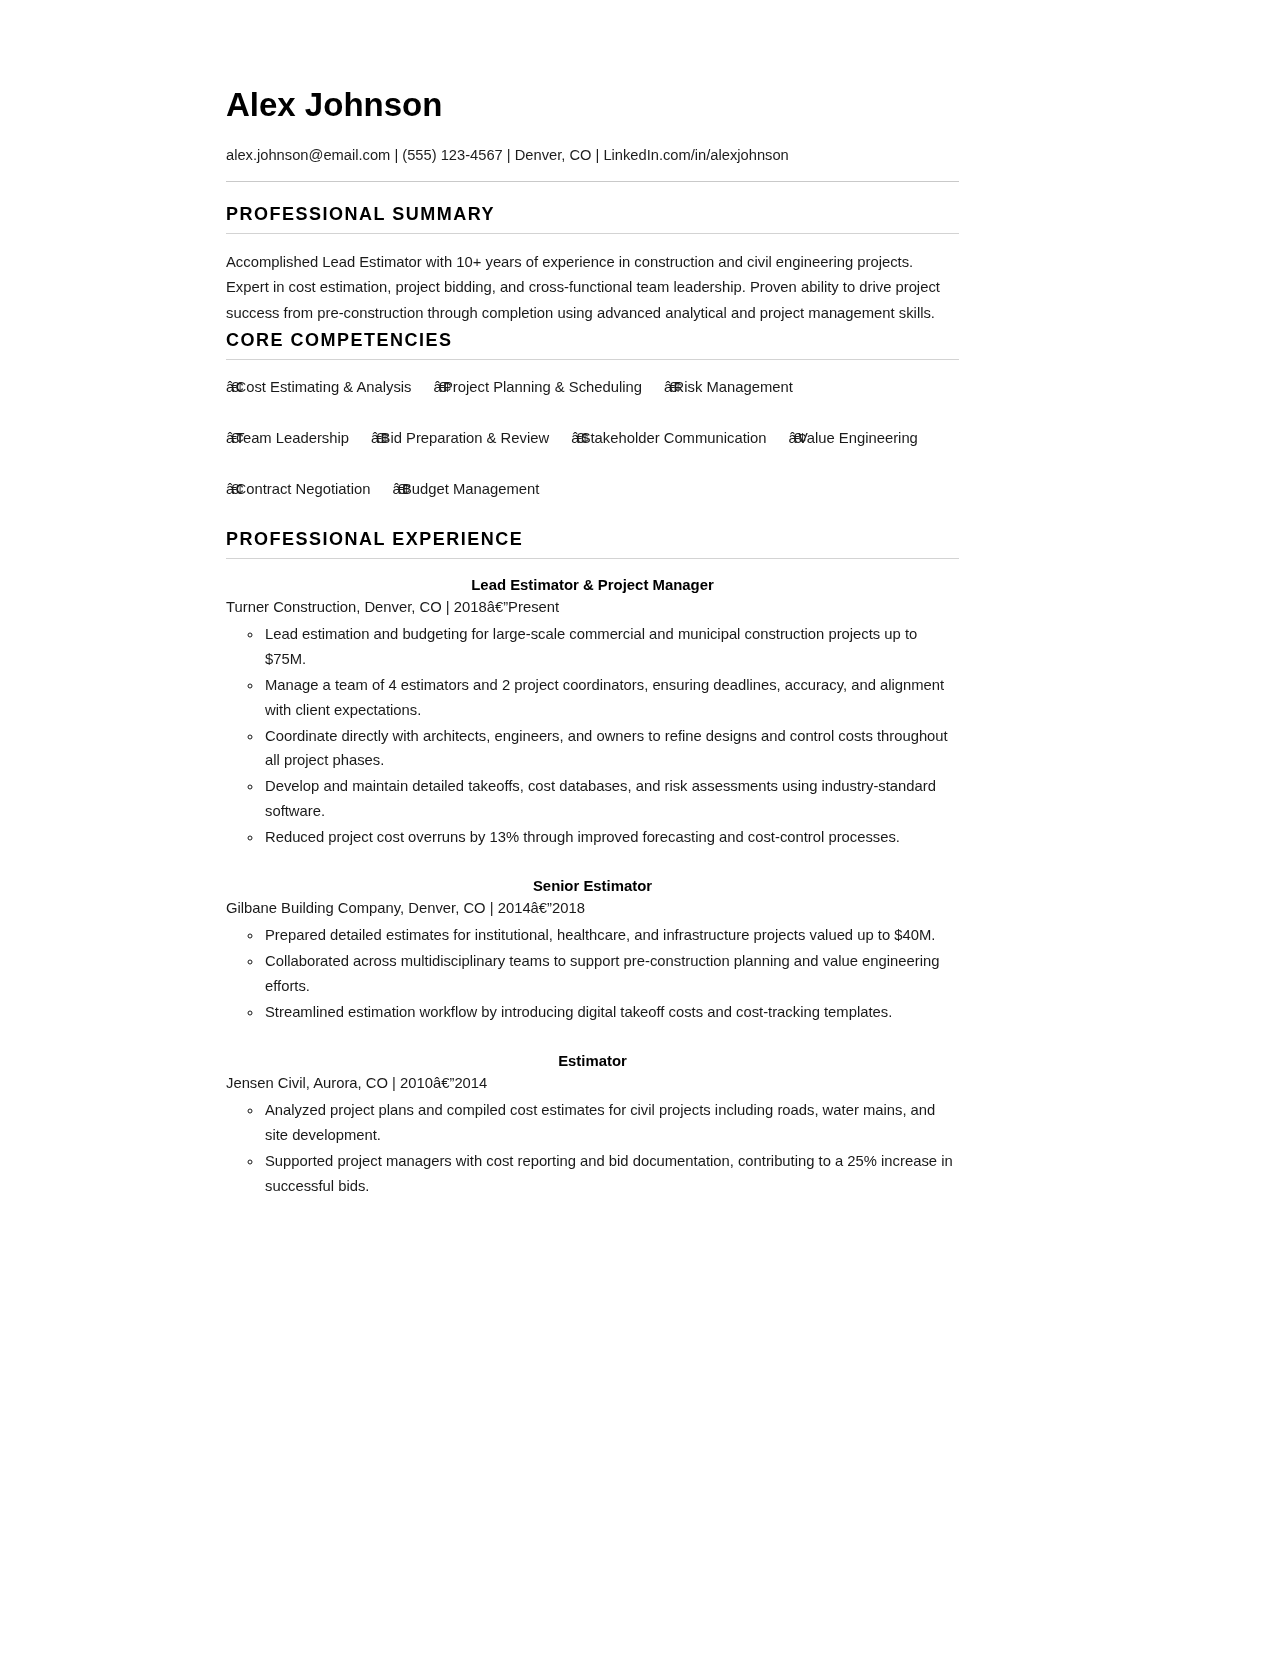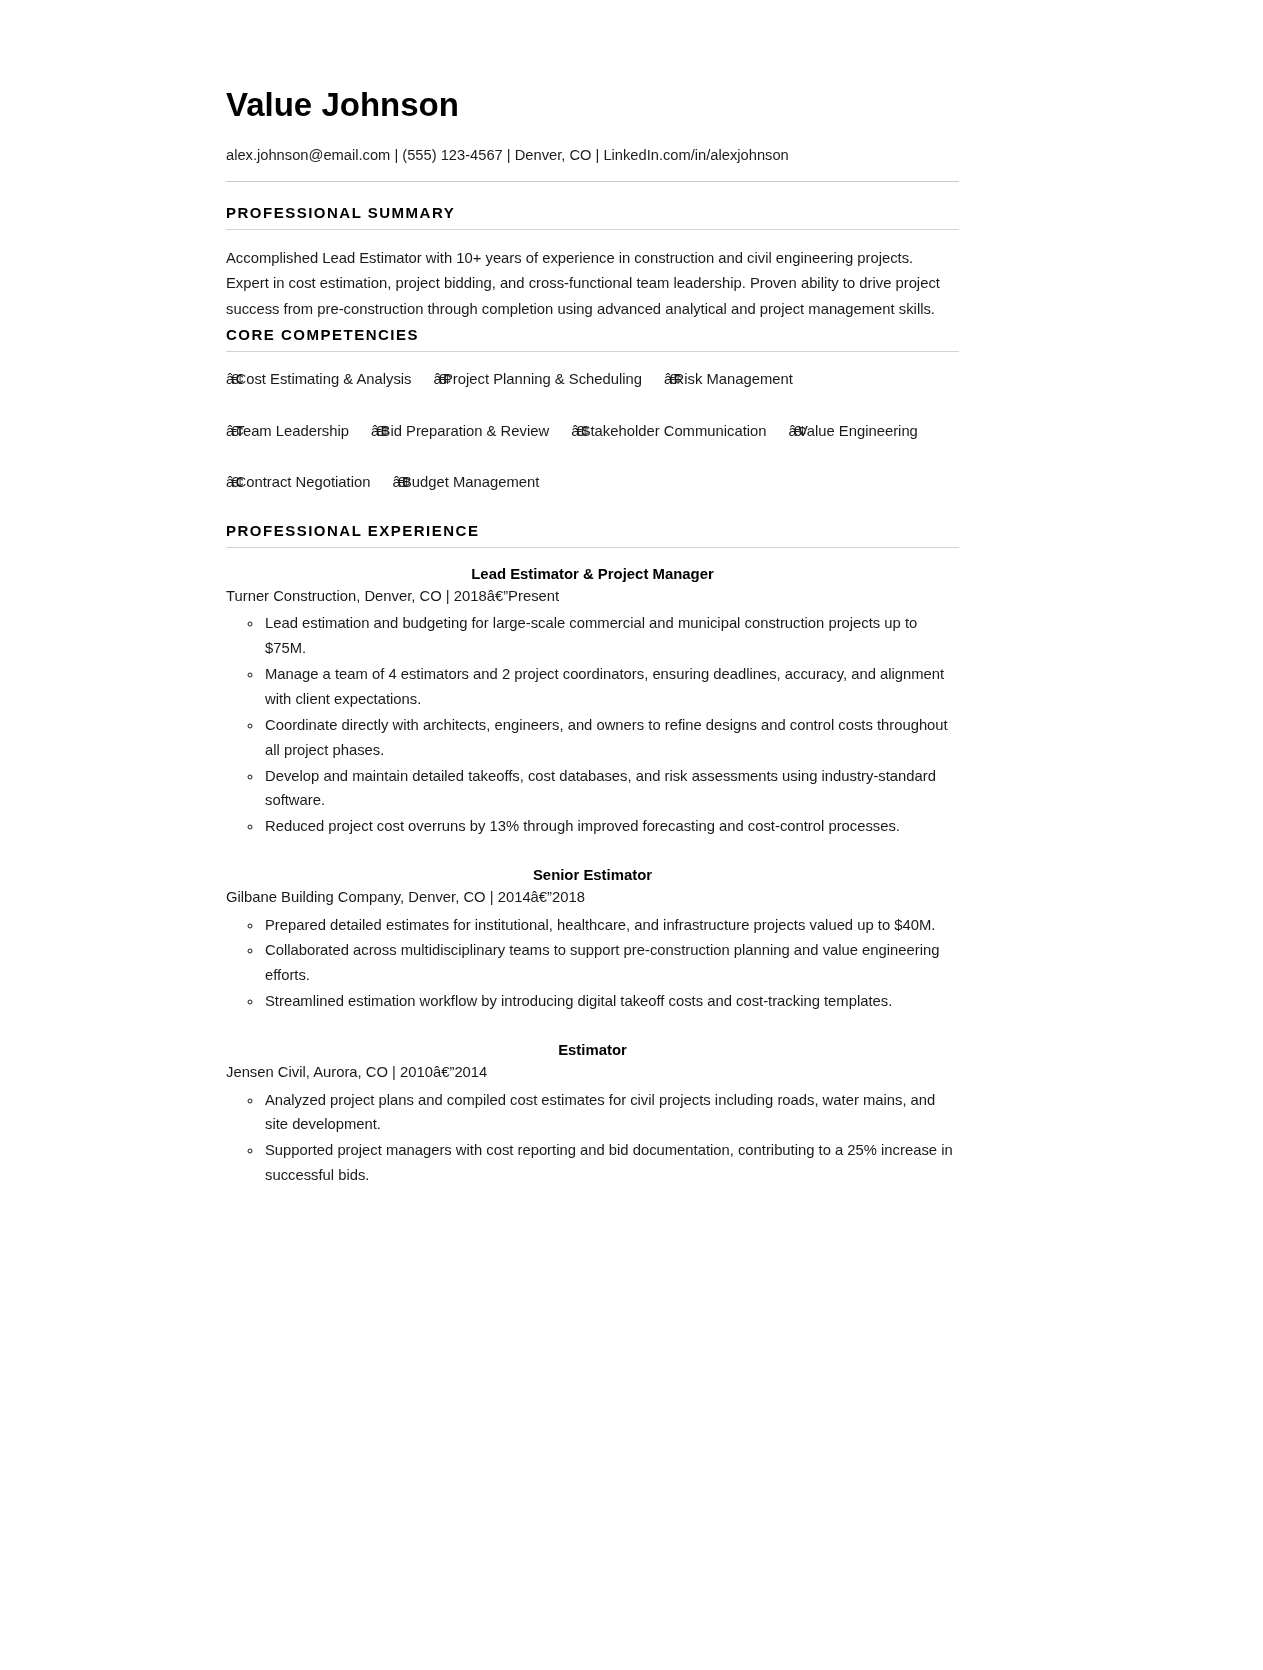--- a/index.html
+++ b/index.html
@@ -60,21 +60,21 @@
   .rule-top {
     border: 0;
     border-top: 1px solid #c9c9c9;
     margin: 0 0 22px 0;
     width: 100%;
   }
 
   .section { margin: 0 0 4px 0; }
 
   .section-title {
-    font-size: 15px;
+    font-size: 18px;
     font-weight: bold;
     letter-spacing: 1.5px;
     color: #000;
     margin: 22px 0 7px 0;
     line-height: 1.2;
   }
   .section-title:first-child { margin-top: 0; }
 
   .section-rule {
     border: 0;
@@ -139,21 +139,21 @@
     margin: 0 0 1px 0;
     padding-left: 2px;
   }
 </style>
 </head>
 <body>
 
 <div class="page">
   <div class="content">
 
-    <h1 class="name">Value Johnson</h1>
+    <h1 class="name">Alex Johnson</h1>
     <div class="contact">alex.johnson@email.com  |  (555) 123-4567  |  Denver, CO  |  LinkedIn.com/in/alexjohnson</div>
     <hr class="rule-top">
 
     <div class="section">
       <div class="section-title">PROFESSIONAL SUMMARY</div>
       <hr class="section-rule">
       <p class="summary">Accomplished Lead Estimator with 10+ years of experience in construction and civil engineering projects. Expert in cost estimation, project bidding, and cross-functional team leadership. Proven ability to drive project success from pre-construction through completion using advanced analytical and project management skills.</p>
     </div>
 
     <div class="section">

